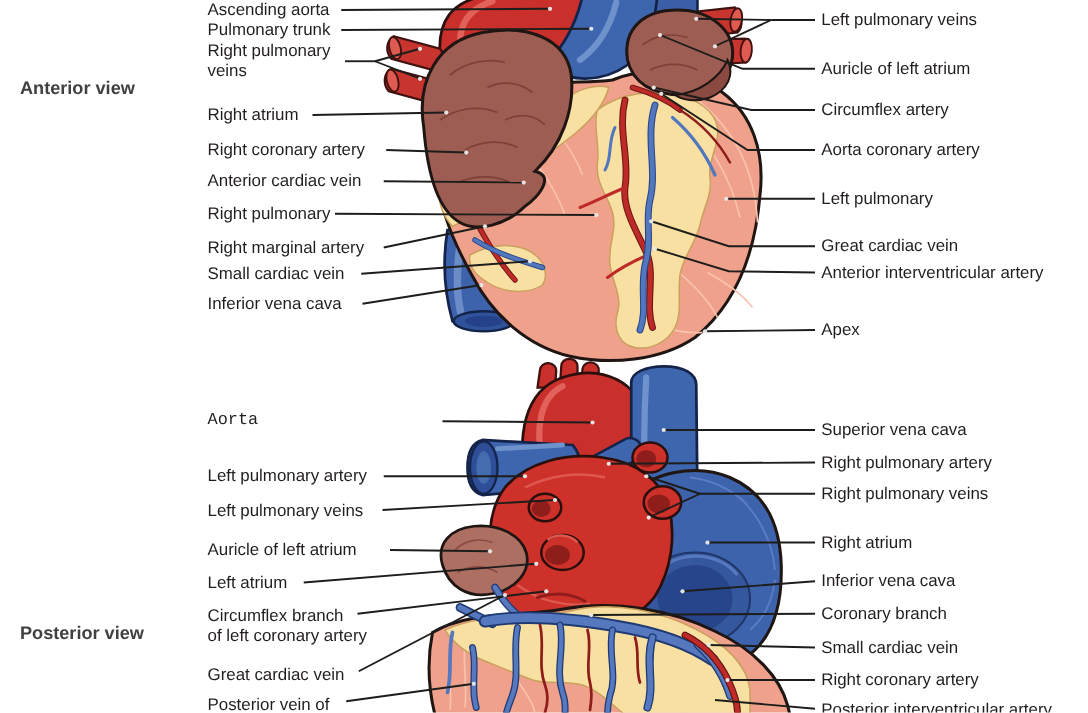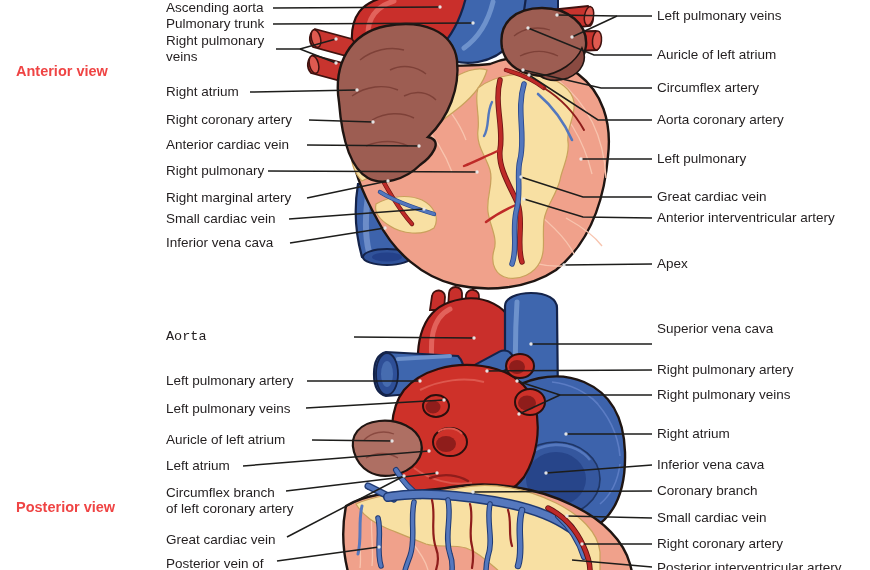--- a/index.html
+++ b/index.html
@@ -10,21 +10,21 @@
   }
   #art{position:absolute;left:0;top:0;}
   .lbl{
     position:absolute;
     font-size:13.5px;line-height:16px;color:#221e1f;
     white-space:pre-line;
   }
   .lbl.right-align{font-family:Liberation Mono, monospace;}
   .view-title{
     position:absolute;
-    font-size:14.5px;font-weight:bold;color:#ef4444;
+    font-size:14.5px;font-weight:bold;color:#404040;
   }
 </style>
 </head>
 <body>
 
 <svg id="art" width="870" height="570" viewBox="0 0 870 570">
 
   <g>
 
     <path d="M374,-4 L430,-4 L430,28 C412,38 390,36 375,27 Z" fill="#3B5FA6" stroke="#14234A" stroke-width="2"></path>
@@ -344,21 +344,21 @@
 <div class="lbl right-align" style="left:166px;top:329px;width:184px">Aorta</div>
 <div class="lbl" style="left:166px;top:373px">Left pulmonary artery</div>
 <div class="lbl" style="left:166px;top:401px">Left pulmonary veins</div>
 <div class="lbl" style="left:166px;top:432px">Auricle of left atrium</div>
 <div class="lbl" style="left:166px;top:458px">Left atrium</div>
 <div class="lbl" style="left:166px;top:485px">Circumflex branch
 of left coronary artery</div>
 <div class="lbl" style="left:166px;top:532px">Great cardiac vein</div>
 <div class="lbl" style="left:166px;top:556px">Posterior vein of</div>
 
-<div class="lbl" style="left:657px;top:321px">Superior vena cava</div>
+<div class="lbl" style="left:657px;top:336px">Superior vena cava</div>
 <div class="lbl" style="left:657px;top:362px">Right pulmonary artery</div>
 <div class="lbl" style="left:657px;top:387px">Right pulmonary veins</div>
 <div class="lbl" style="left:657px;top:426px">Right atrium</div>
 <div class="lbl" style="left:657px;top:457px">Inferior vena cava</div>
 <div class="lbl" style="left:657px;top:483px">Coronary branch</div>
 <div class="lbl" style="left:657px;top:510px">Small cardiac vein</div>
 <div class="lbl" style="left:657px;top:536px">Right coronary artery</div>
 <div class="lbl" style="left:657px;top:560px">Posterior interventricular artery</div>
 
 </body></html>

